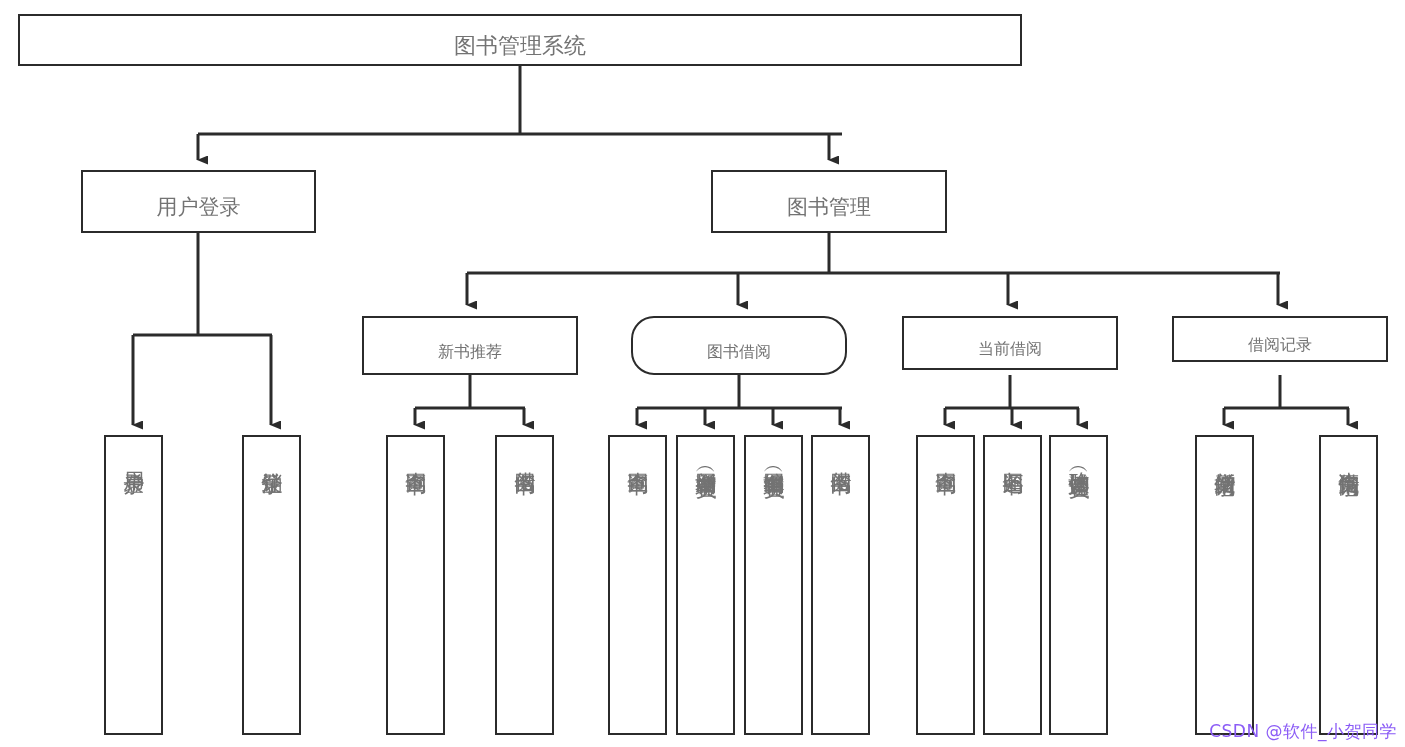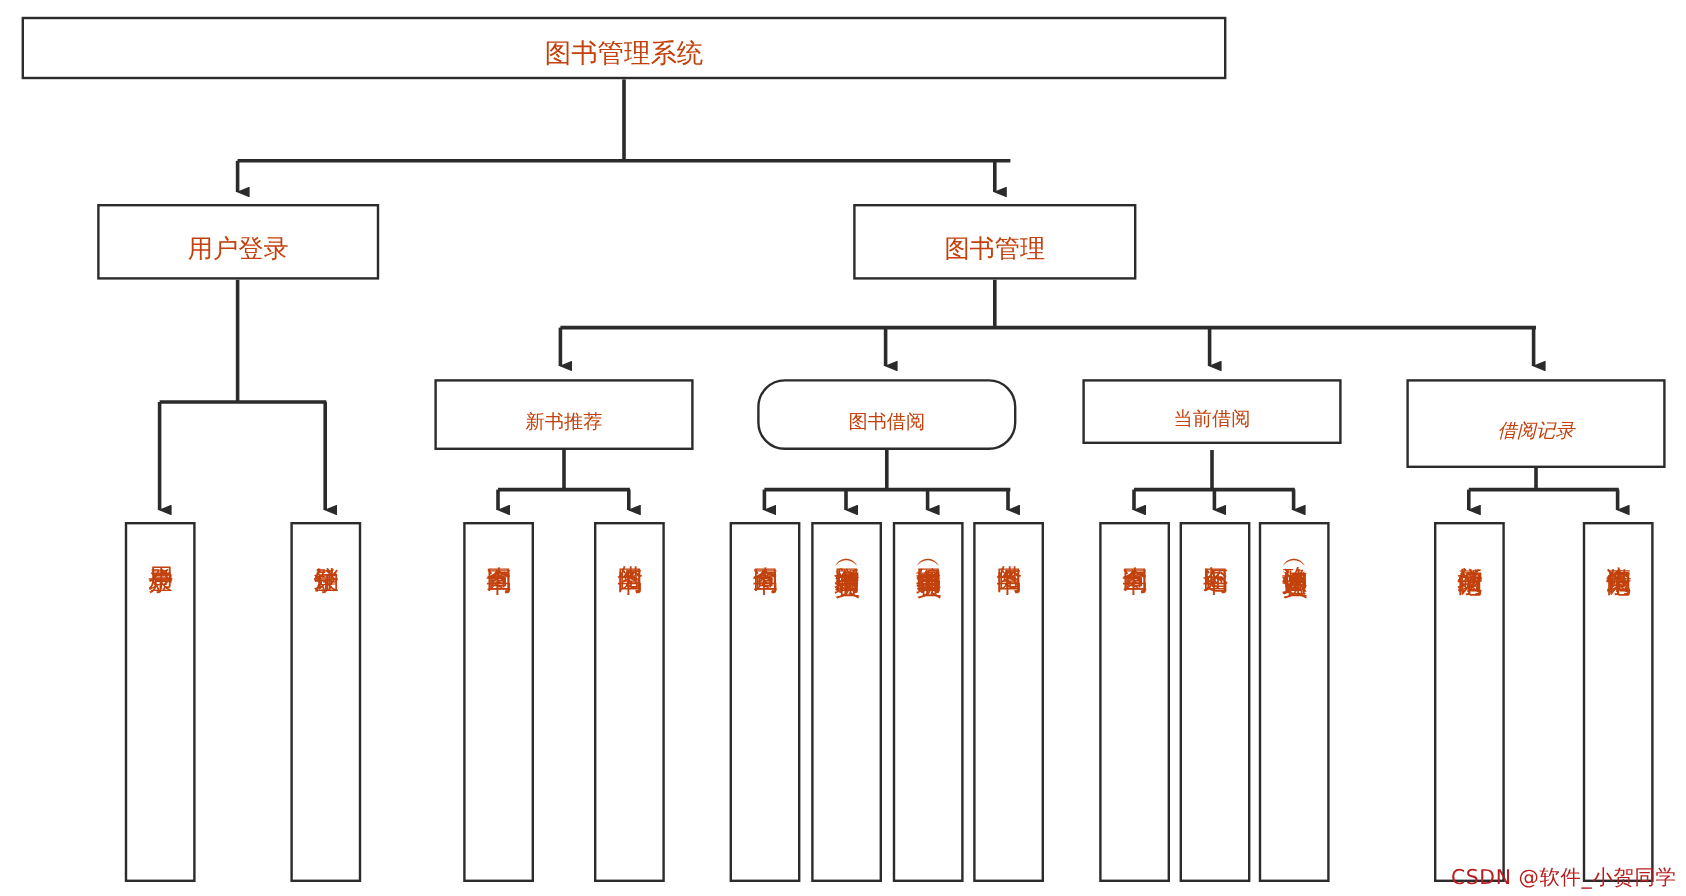--- a/index.html
+++ b/index.html
@@ -29,21 +29,21 @@
     position: absolute;
     box-sizing: border-box;
     background: #ffffff;
     border: 2px solid #2b2b2b;
     display: flex;
     align-items: center;
     justify-content: center;
     overflow: hidden;
   }
   .node-label {
-    color: #c2410c;
+    color: #737373;
     text-align: center;
     line-height: 1.12;
     white-space: nowrap;
     margin-top: 12px;
   }
   .node-root .node-label {
     font-size: 22px;
   }
   .node-level1 .node-label {
     font-size: 21px;
@@ -62,21 +62,21 @@
     text-orientation: upright;
     letter-spacing: 1px;
     line-height: 1;
     white-space: nowrap;
   }
   .watermark {
     position: absolute;
     right: 8px;
     bottom: 4px;
     font-size: 17px;
-    color: #b91c1c;
+    color: #8b5cf6;
     letter-spacing: 0.5px;
     white-space: nowrap;
     pointer-events: none;
   }
 </style>
 </head>
 <body>
 
 <div id="diagram-root">
 
@@ -143,21 +143,21 @@
 
   <div class="node-box node-level2" style="left:362px; top:316px; width:216px; height:59px;">
     <span class="node-label">新书推荐</span>
   </div>
   <div class="node-box node-level2" style="left:631px; top:316px; width:216px; height:59px;border-radius:23px;">
     <span class="node-label">图书借阅</span>
   </div>
   <div class="node-box node-level2" style="left:902px; top:316px; width:216px; height:54px;">
     <span class="node-label">当前借阅</span>
   </div>
-  <div class="node-box node-level2" style="left:1172px; top:316px; width:216px; height:74px;font-style:italic;">
+  <div class="node-box node-level2" style="left:1172px; top:316px; width:216px; height:46px;">
     <span class="node-label">借阅记录</span>
   </div>
 
   <div class="node-box node-leaf" style="left:104px; top:435px; width:59px; height:300px;">
     <span class="node-label">用户登录</span>
   </div>
   <div class="node-box node-leaf" style="left:242px; top:435px; width:59px; height:300px;">
     <span class="node-label">注销登录</span>
   </div>
 

